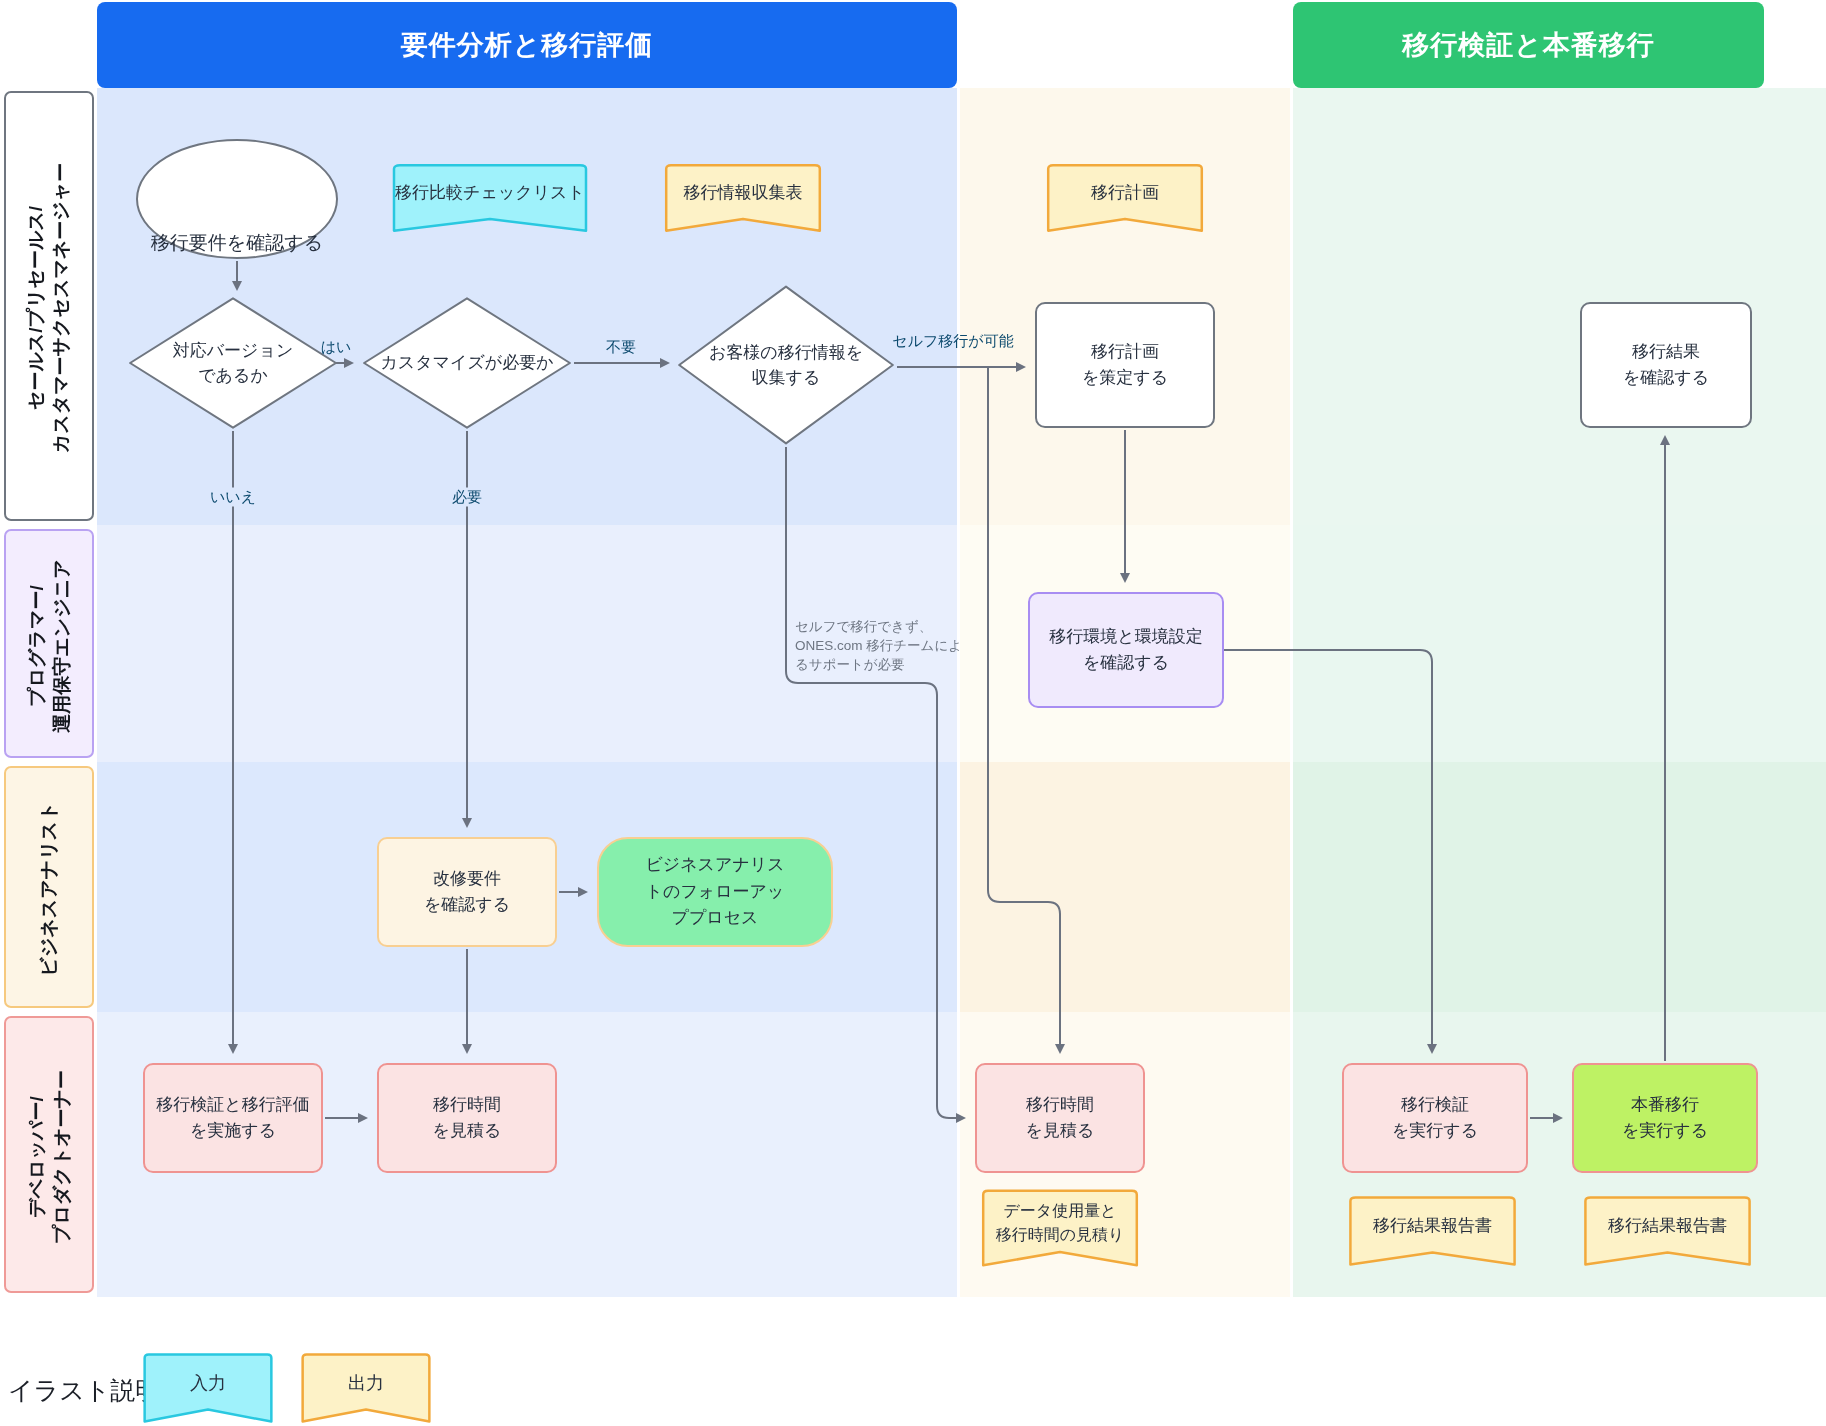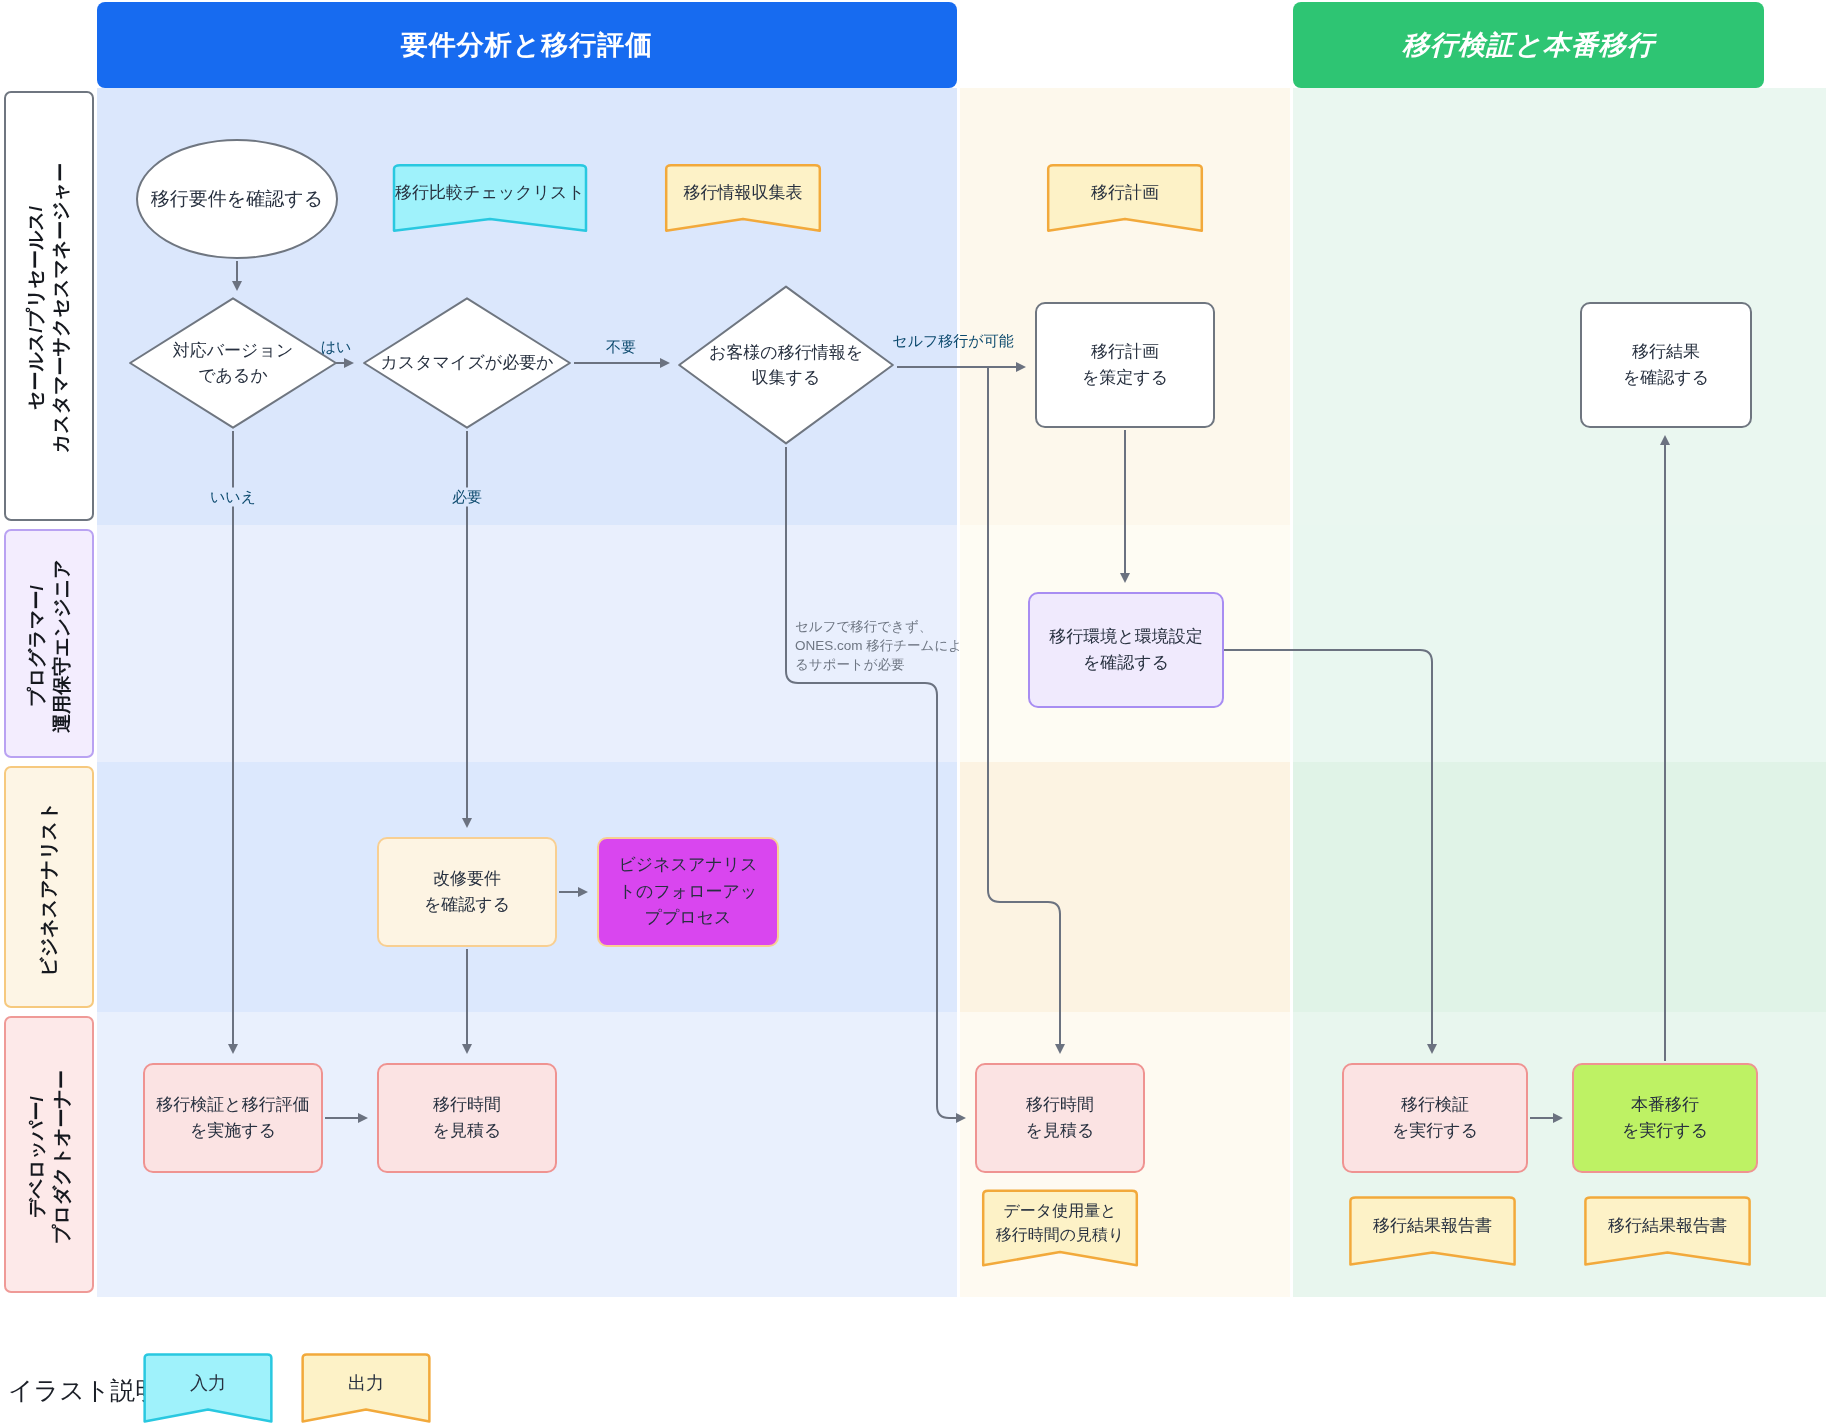--- a/index.html
+++ b/index.html
@@ -20,21 +20,21 @@
   .lane-label .rot{
     position:absolute;display:flex;align-items:center;justify-content:center;
     transform:rotate(-90deg);white-space:pre-line;text-align:center;
     font-size:19px;font-weight:600;line-height:1.3;color:#15181e;
   }
   .node{
     position:absolute;box-sizing:border-box;border:2px solid #6f7680;border-radius:10px;
     display:flex;align-items:center;justify-content:center;text-align:center;
     white-space:pre-line;font-size:17px;line-height:1.55;background:#fff;color:#27303f;
   }
-  .ellipse{border-radius:50%;font-size:19px;}
+  .ellipse{border-radius:50%;font-size:19px;align-items:flex-end;}
   .diamond,.flag{
     position:absolute;display:flex;align-items:center;justify-content:center;
     text-align:center;white-space:pre-line;font-size:17px;line-height:1.5;color:#27303f;
   }
   .diamond svg,.flag svg{position:absolute;left:0;top:0;width:100%;height:100%;}
   .diamond span,.flag span{position:relative;z-index:1;}
   .flag span{padding-bottom:10px;}
   .edge-label{
     position:absolute;transform:translate(-50%,-50%);font-size:15px;color:#0c4a6e;
     white-space:nowrap;padding:0 3px;
@@ -62,21 +62,21 @@
   <div class="band" style="left:960px;top:762px;width:330px;height:250px;background:#fcf3e2"></div>
   <div class="band" style="left:1293px;top:762px;width:533px;height:250px;background:#e0f3e7"></div>
 
   <div class="band" style="left:97px;top:1012px;width:860px;height:285px;background:#e9f0fd"></div>
   <div class="band" style="left:960px;top:1012px;width:330px;height:285px;background:#fefaf1"></div>
   <div class="band" style="left:1293px;top:1012px;width:533px;height:285px;background:#e8f6ee"></div>
 
   <div class="hdr" style="left: 97px; width: 860px; background-color: rgb(23, 107, 240); text-align: right;">
     <span>要件分析と移行評価</span>
   </div>
-  <div class="hdr" style="left: 1293px; width: 471px; background-color: rgb(46, 197, 115); font-style: italic;">
+  <div class="hdr" style="left: 1293px; width: 471px; background-color: rgb(46, 197, 115);">
     <span>移行検証と本番移行</span>
   </div>
 
   <div class="lane-label" style="top:91px;height:430px;background:#ffffff;border-color:#6f7680">
     <span class="rot" style="width:430px;height:86px;left:-172px;top:172px">セールス/プリセールス/
 カスタマーサクセスマネージャー</span>
   </div>
   <div class="lane-label" style="top:529px;height:229px;background:#f3edfe;border-color:#b9a2f2">
     <span class="rot" style="width:229px;height:86px;left:-71.5px;top:71.5px">プログラマー/
 運用保守エンジニア</span>
@@ -174,21 +174,21 @@
 
   <div class="node" style="left: 1028px; top: 592px; width: 196px; height: 116px; background-color: rgb(240, 234, 253); border-color: rgb(168, 141, 242);">
     <span>移行環境と環境設定
 を確認する</span>
   </div>
 
   <div class="node" style="left: 377px; top: 837px; width: 180px; height: 110px; background-color: rgb(253, 244, 227); border-color: rgb(248, 207, 146);">
     <span>改修要件
 を確認する</span>
   </div>
-  <div class="node" style="left: 597px; top: 837px; width: 182px; height: 110px; background-color: #d946ef; border-color: rgb(248, 207, 146);">
+  <div class="node" style="left: 597px; top: 837px; width: 236px; height: 110px; background-color: #86efac; border-color: rgb(248, 207, 146); border-radius: 31px;">
     <span>ビジネスアナリス
 トのフォローアッ
 ププロセス</span>
   </div>
 
   <div class="node" style="left: 143px; top: 1063px; width: 180px; height: 110px; background-color: rgb(251, 227, 227); border-color: rgb(239, 147, 145);">
     <span>移行検証と移行評価
 を実施する</span>
   </div>
   <div class="node" style="left: 377px; top: 1063px; width: 180px; height: 110px; background-color: rgb(251, 227, 227); border-color: rgb(239, 147, 145);">

